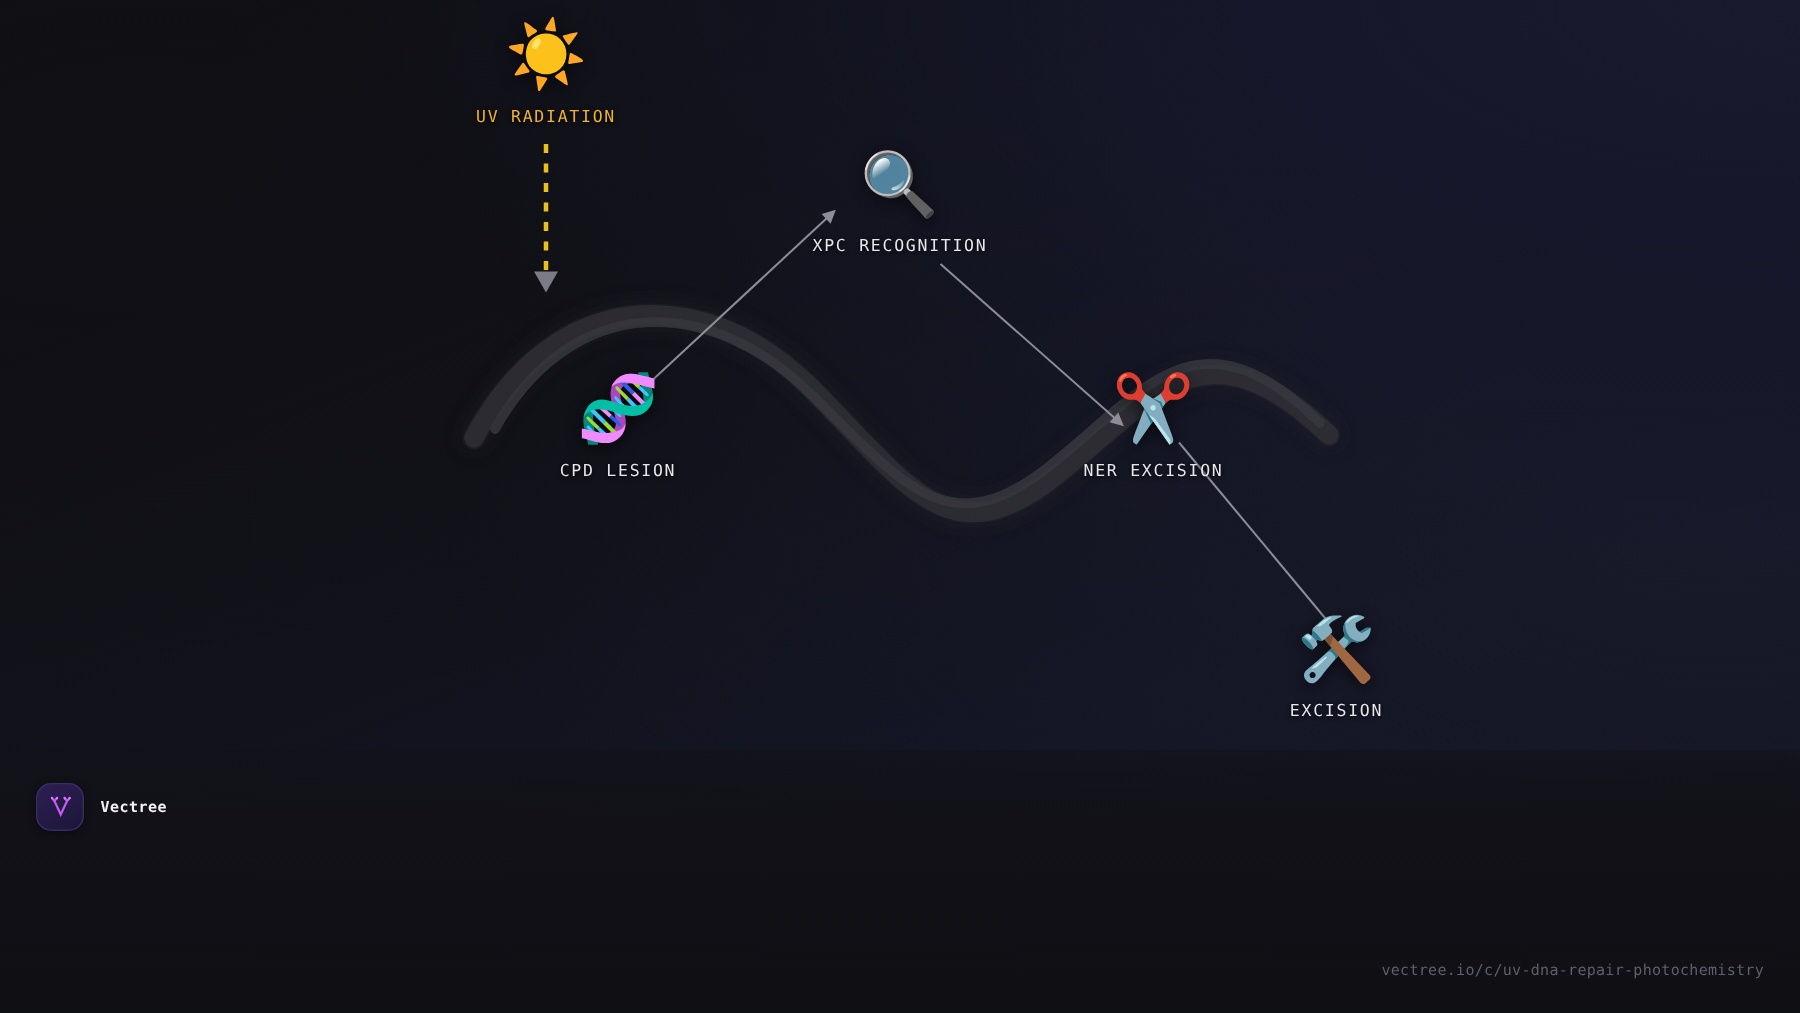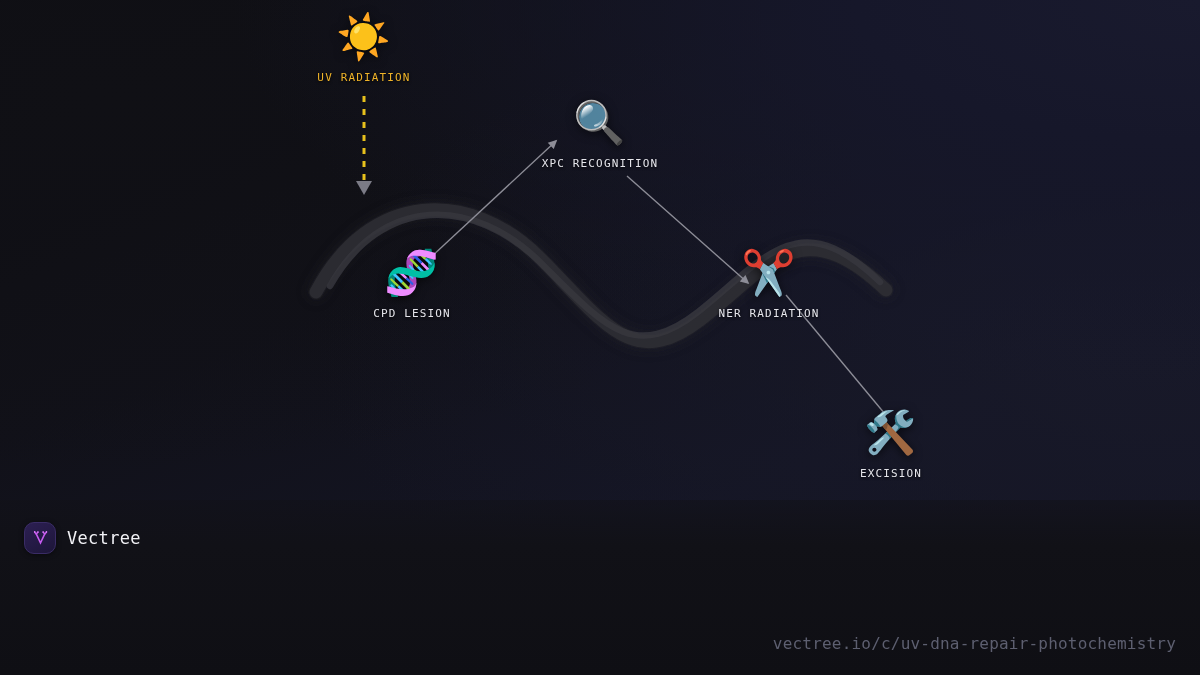--- a/index.html
+++ b/index.html
@@ -78,41 +78,41 @@
   .brand-mark {
     width:32px; height:32px;
     border-radius:10px;
     background:linear-gradient(150deg,#2c1f52 0%, #241a45 55%, #1d1638 100%);
     border:1px solid #3a2c66;
     display:flex; align-items:center; justify-content:center;
     box-shadow:0 1px 5px rgba(0,0,0,.5);
     flex:0 0 auto;
   }
   .brand-name {
-    font-size:17px;
-    font-weight:normal;
+    font-size:10px;
+    font-weight:bold;
     color:#f2f2f6;
     letter-spacing:.3px;
   }
 
   .headline {
     margin-top:13px;
     font-size:30px;
     font-weight:bold;
     line-height:1.07;
     letter-spacing:-.2px;
     color:#ffffff;
     max-width:815px;
   }
 
   .url {
     position:absolute;
     right:24px;
     bottom:22px;
-    font-size:16px;
+    font-size:10px;
     letter-spacing:.2px;
     color:#5d5f70;
     text-align:center;
   }
 </style>
 </head>
 <body>
 
 <div class="canvas">
 
@@ -163,21 +163,21 @@
       <span class="caption">CPD LESION</span>
     </div>
 
     <div class="node" id="node-xpc">
       <span class="glyph">🔍</span>
       <span class="caption">XPC RECOGNITION</span>
     </div>
 
     <div class="node" id="node-ner">
       <span class="glyph">✂️</span>
-      <span class="caption">NER RADIATION</span>
+      <span class="caption">NER EXCISION</span>
     </div>
 
     <div class="node" id="node-ligation">
       <span class="glyph">🛠️</span>
       <span class="caption">EXCISION</span>
     </div>
 
   </div>
 
   <div class="footer">

